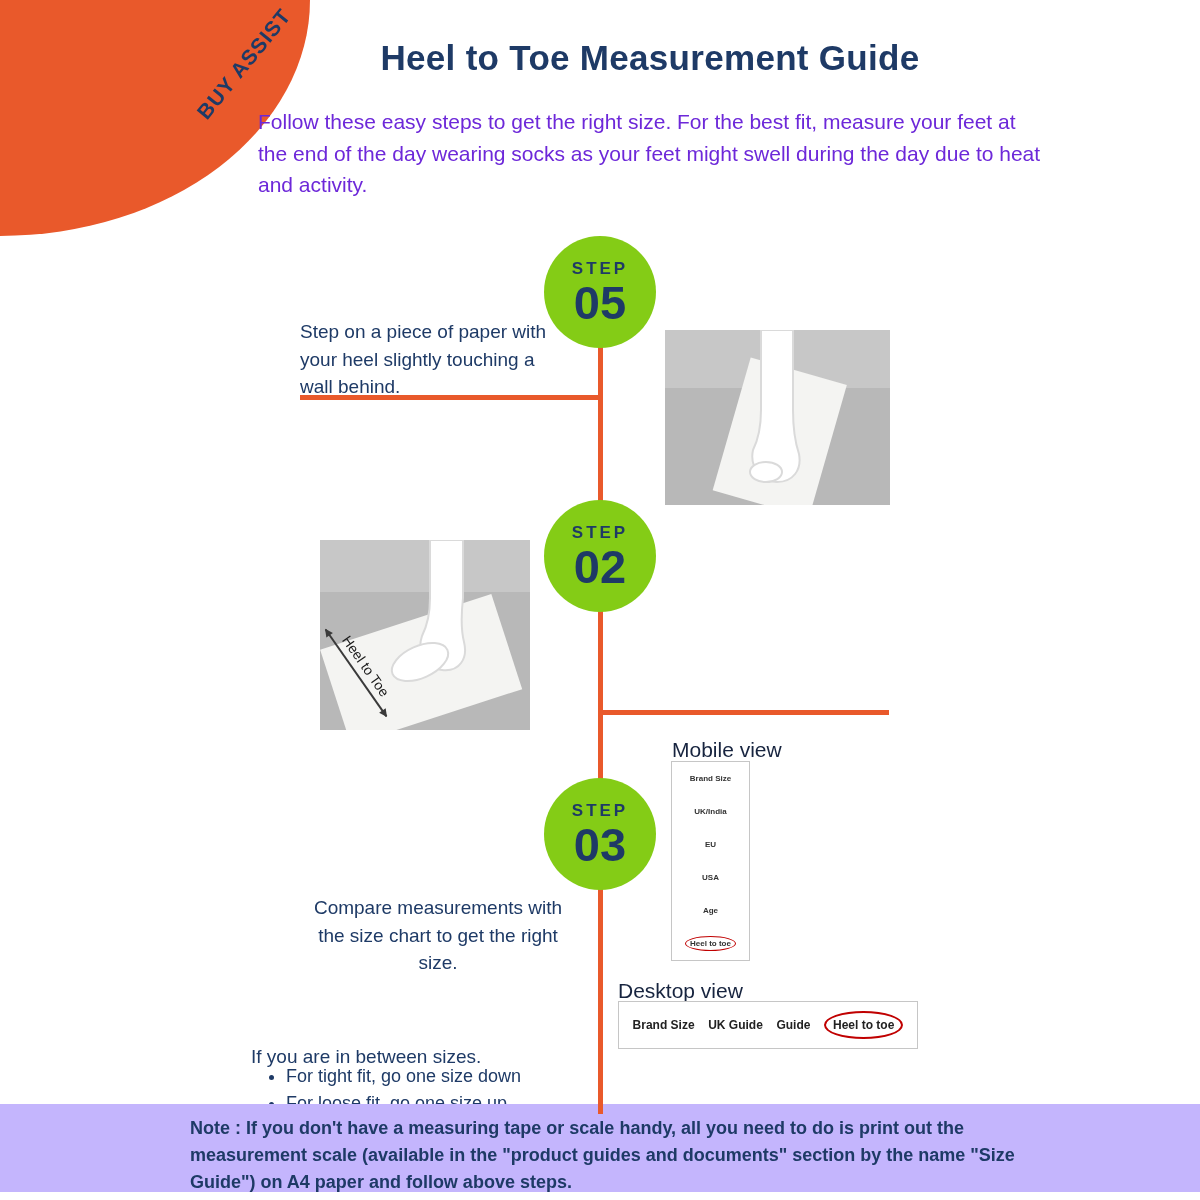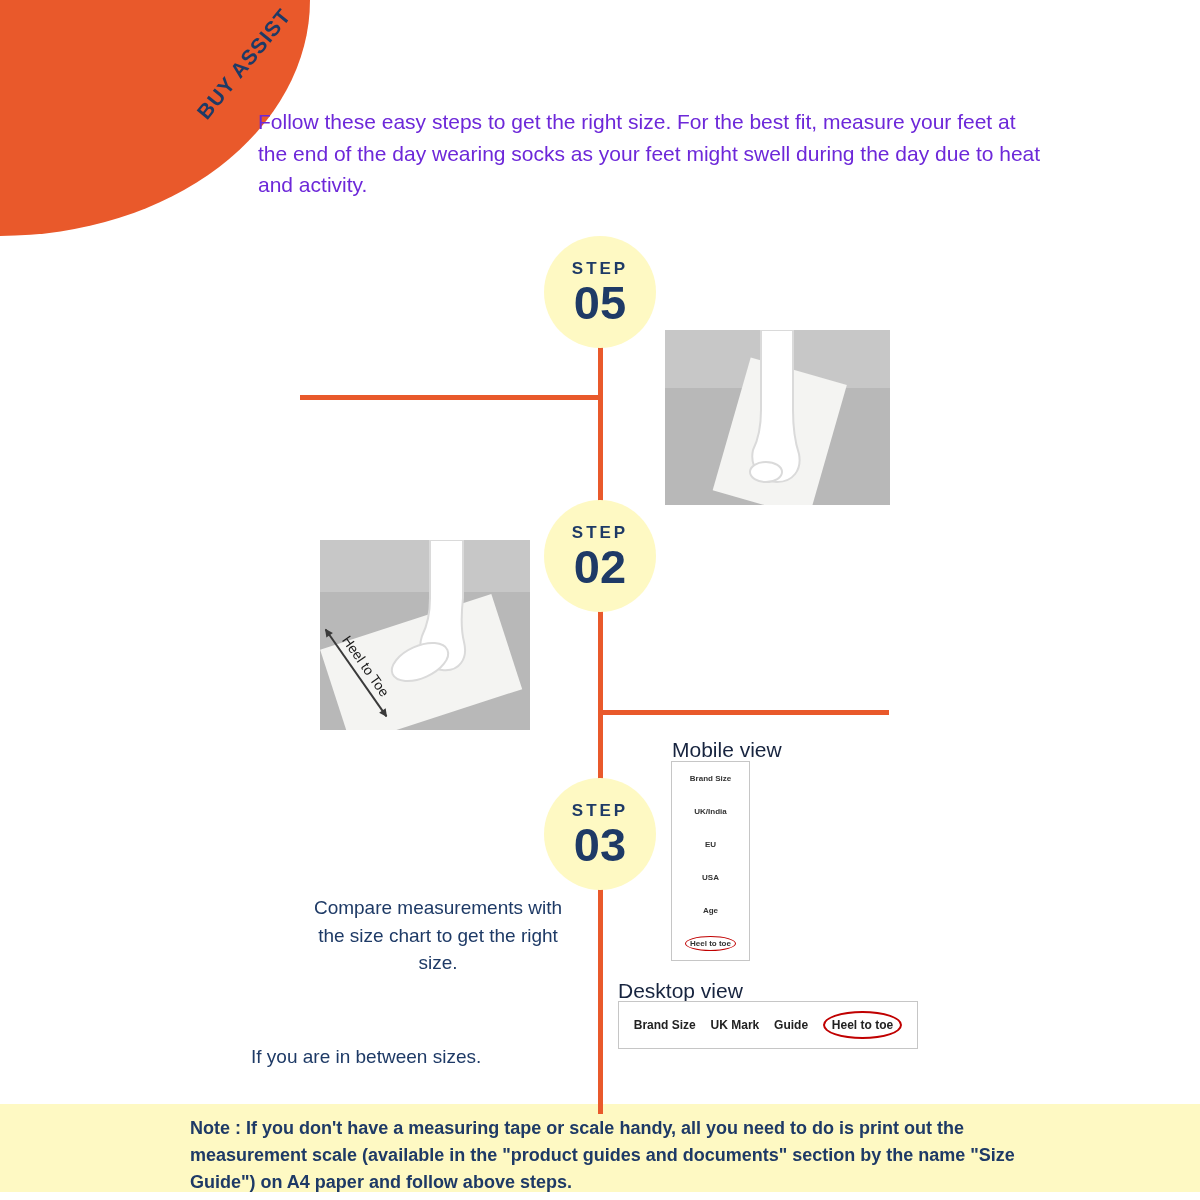--- a/index.html
+++ b/index.html
@@ -17,21 +17,21 @@
          font-size:35px;font-weight:bold;color:#1E3A66;letter-spacing:.3px;}
   .intro{position:absolute;left:258px;top:106px;width:784px;margin:0;font-size:21px;
          line-height:1.5;color:#6d28d9;}
 
   
   .vline{position:absolute;left:598px;top:292px;width:5px;height:822px;background:#E9592B;z-index:1;}
   .hline{position:absolute;height:5px;background:#E9592B;z-index:1;}
   .hline1{left:300px;top:395px;width:301px;}
   .hline2{left:601px;top:710px;width:288px;}
 
-  .step-circle{position:absolute;width:112px;height:112px;border-radius:50%;background:#fef9c3;
+  .step-circle{position:absolute;width:112px;height:112px;border-radius:50%;background:#84cc16;
                display:flex;flex-direction:column;align-items:center;justify-content:center;z-index:2;}
   .sc1{left:544px;top:236px;}
   .sc2{left:544px;top:500px;}
   .sc3{left:544px;top:778px;}
   .step-word{font-size:17px;font-weight:bold;letter-spacing:3px;color:#1E3A66;}
   .step-num{font-size:47px;font-weight:bold;line-height:1;color:#1E3A66;}
 
   .step-text{position:absolute;margin:0;font-size:19px;line-height:1.45;color:#1E3A66;z-index:2;}
   .t1{left:300px;top:318px;width:266px;}
   .t2{left:640px;top:588px;width:268px;text-align:justify;}
@@ -66,44 +66,46 @@
                  justify-content:space-evenly;font-size:12px;font-weight:bold;color:#222222;z-index:2;}
 
   .oval{border:1.5px solid #C00000;border-radius:50%;padding:2px 4px;}
   .oval-lg{border:2px solid #C00000;border-radius:50%;padding:5px 7px;}
 
   .between-head{position:absolute;left:243px;top:1038px;margin:8px;font-size:19px;color:#1E3A66;}
   .between-list{position:absolute;left:262px;top:1060px;margin:0;padding-left:24px;
                 font-size:18px;color:#1E3A66;}
   .between-list li{margin-top:6px;}
 
-  .note-strip{position:absolute;left:0;top:1104px;width:1200px;height:88px;background:#fef9c3;}
+  .note-strip{position:absolute;left:0;top:1104px;width:1200px;height:88px;background:#c4b5fd;}
   .note-text{margin:11px 0 0 190px;width:828px;font-size:18px;font-weight:bold;
              line-height:1.5;color:#1E3A66;}
 </style>
 </head>
 <body>
 
 <div class="page">
 
   <div>
     <div class="corner-ellipse"></div>
     <div class="corner-label">BUY ASSIST</div>
   </div>
 
+  <h1 class="title">Heel to Toe Measurement Guide</h1>
   <p class="intro">Follow these easy steps to get the right size. For the best fit, measure your feet at the end of the day wearing socks as your feet might swell during the day due to heat and activity.</p>
 
   <div class="vline"></div>
   <div class="hline hline1"></div>
   <div class="hline hline2"></div>
 
   <div class="step-circle sc1">
     <span class="step-word">STEP</span>
     <span class="step-num">05</span>
   </div>
+  <p class="step-text t1">Step on a piece of paper with your heel slightly touching a wall behind.</p>
   <div class="photo img1">
     <svg width="225" height="175" viewBox="0 0 225 175">
       <rect width="225" height="175" fill="#b8b8b8"></rect>
       <rect width="225" height="58" fill="#c7c7c7"></rect>
       <g transform="rotate(16 112 110)">
         <rect x="64" y="38" width="100" height="138" fill="#f4f4f2"></rect>
       </g>
       <g fill="#ffffff" stroke="#dadada" stroke-width="2">
         <path d="M96 0 L96 80 C96 100 92 112 88 120 C84 138 98 152 112 152 C128 152 137 140 134 124 C130 112 128 98 128 80 L128 0 Z"></path>
         <ellipse cx="101" cy="142" rx="16" ry="10"></ellipse>
@@ -147,24 +149,28 @@
     <div class="mobile-row">USA</div>
     <div class="mobile-row">Age</div>
     <div class="mobile-row">
       <span class="oval">Heel to toe</span>
     </div>
   </div>
 
   <p class="view-label desktop-label">Desktop view</p>
   <div class="desktop-table">
     <span>Brand Size</span>
-    <span>UK Mark</span>
+    <span>UK Guide</span>
     <span>Guide</span>
     <span class="oval-lg">Heel to toe</span>
   </div>
 
   <p class="between-head">If you are in between sizes.</p>
+  <ul class="between-list">
+    <li>For tight fit, go one size down</li>
+    <li>For loose fit, go one size up</li>
+  </ul>
 
   <div class="note-strip">
     <p class="note-text">Note :  If you don't have a measuring tape or scale handy, all you need to do is print out the measurement scale (available in the "product guides and documents" section by the name "Size Guide") on A4 paper and follow above steps.</p>
   </div>
 
 </div>
 
 </body></html>

